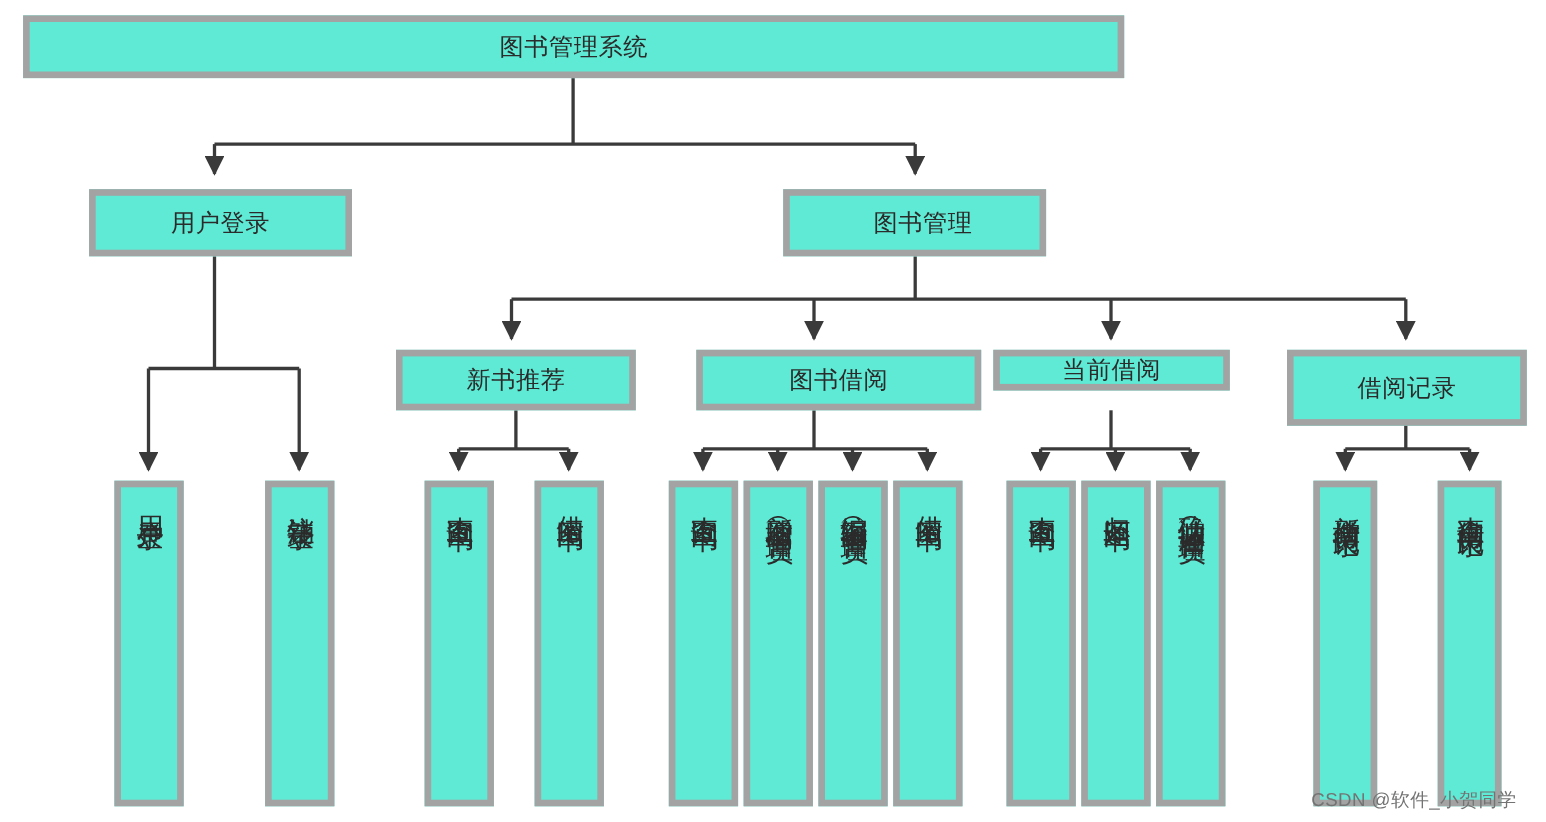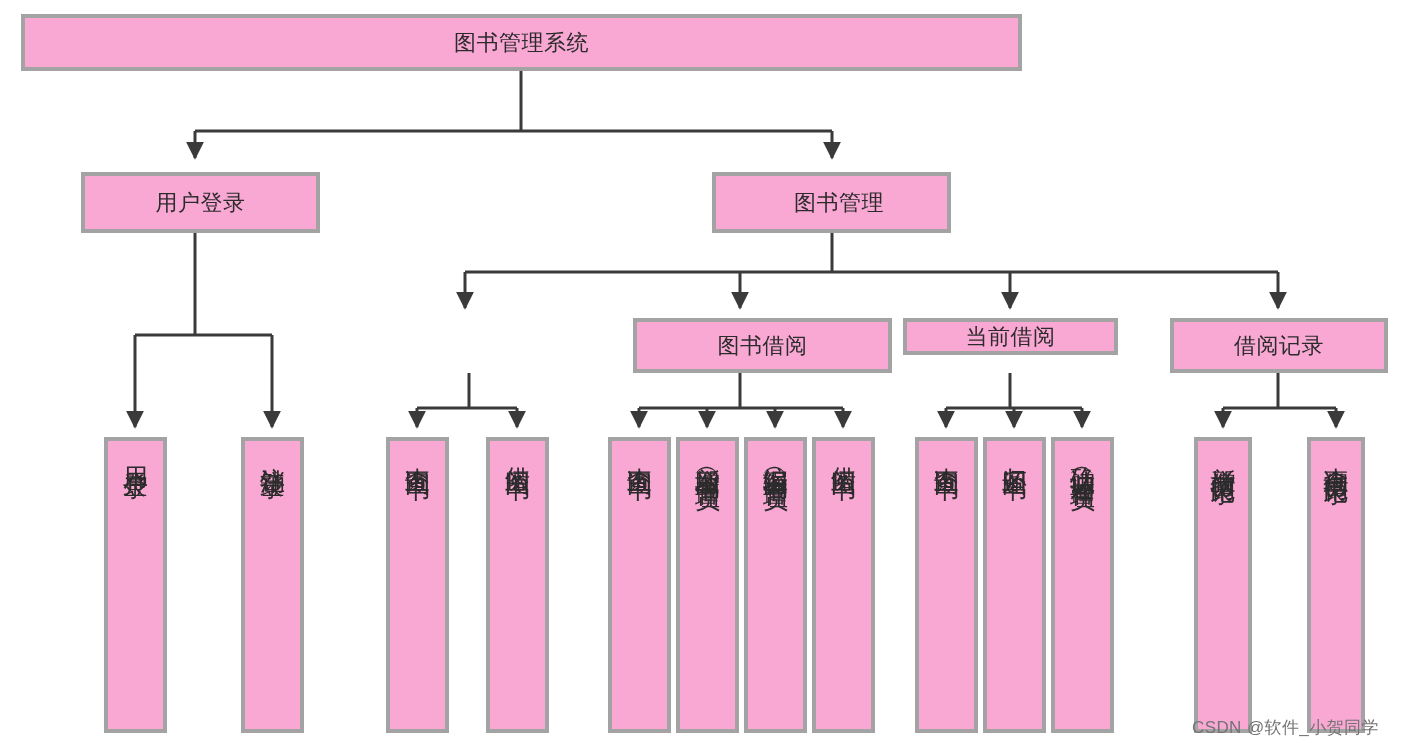--- a/index.html
+++ b/index.html
@@ -21,22 +21,22 @@
     position: absolute;
     left: 0;
     top: 0;
     width: 1405px;
     height: 747px;
     pointer-events: none;
   }
   .node {
     position: absolute;
     box-sizing: border-box;
-    background: #f9a8d4;
-    border: 4px solid #a3a3a3;
+    background: #5eead4;
+    border: 6px solid #a3a3a3;
     display: flex;
     align-items: center;
     justify-content: center;
   }
   .node .label {
     color: #2b2b2b;
     text-align: center;
     line-height: 1.18;
     letter-spacing: 0.5px;
   }
@@ -126,30 +126,33 @@
   </div>
 
   <div class="node horizontal" style="left:81px; top:172px; width:239px; height:61px;">
     <span class="label">用户登录</span>
   </div>
 
   <div class="node horizontal" style="left:712px; top:172px; width:239px; height:61px;padding-left:15px;">
     <span class="label">图书管理</span>
   </div>
 
+  <div class="node horizontal" style="left:360px; top:318px; width:218px; height:55px;">
+    <span class="label">新书推荐</span>
+  </div>
 
   <div class="node horizontal" style="left:633px; top:318px; width:259px; height:55px;">
     <span class="label">图书借阅</span>
   </div>
 
   <div class="node horizontal" style="left:903px; top:318px; width:215px; height:37px;">
     <span class="label">当前借阅</span>
   </div>
 
-  <div class="node horizontal" style="left:1170px; top:318px; width:218px; height:55px;">
+  <div class="node horizontal" style="left:1170px; top:318px; width:218px; height:69px;">
     <span class="label">借阅记录</span>
   </div>
 
   <div class="node vertical" style="left:104px; top:437px; width:63px; height:296px;">
     <span class="label">用户登录</span>
   </div>
 
   <div class="node vertical" style="left:241px; top:437px; width:63px; height:296px;">
     <span class="label">注销登录</span>
   </div>

